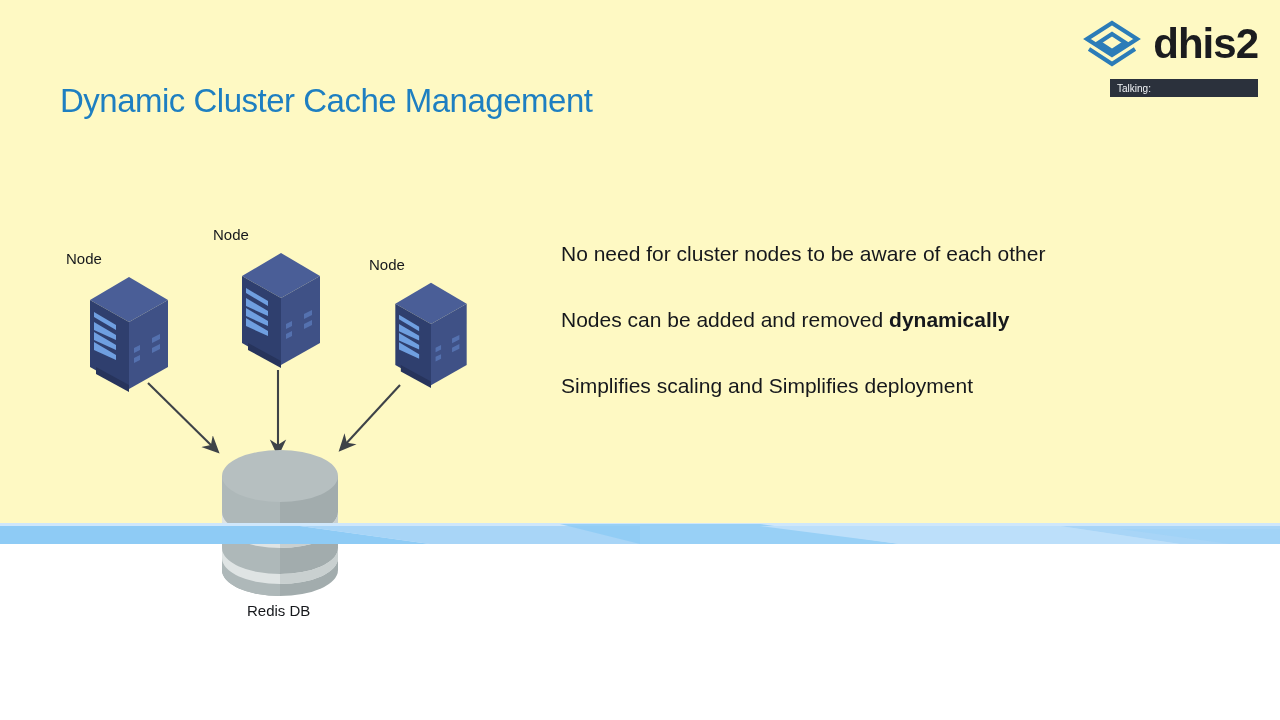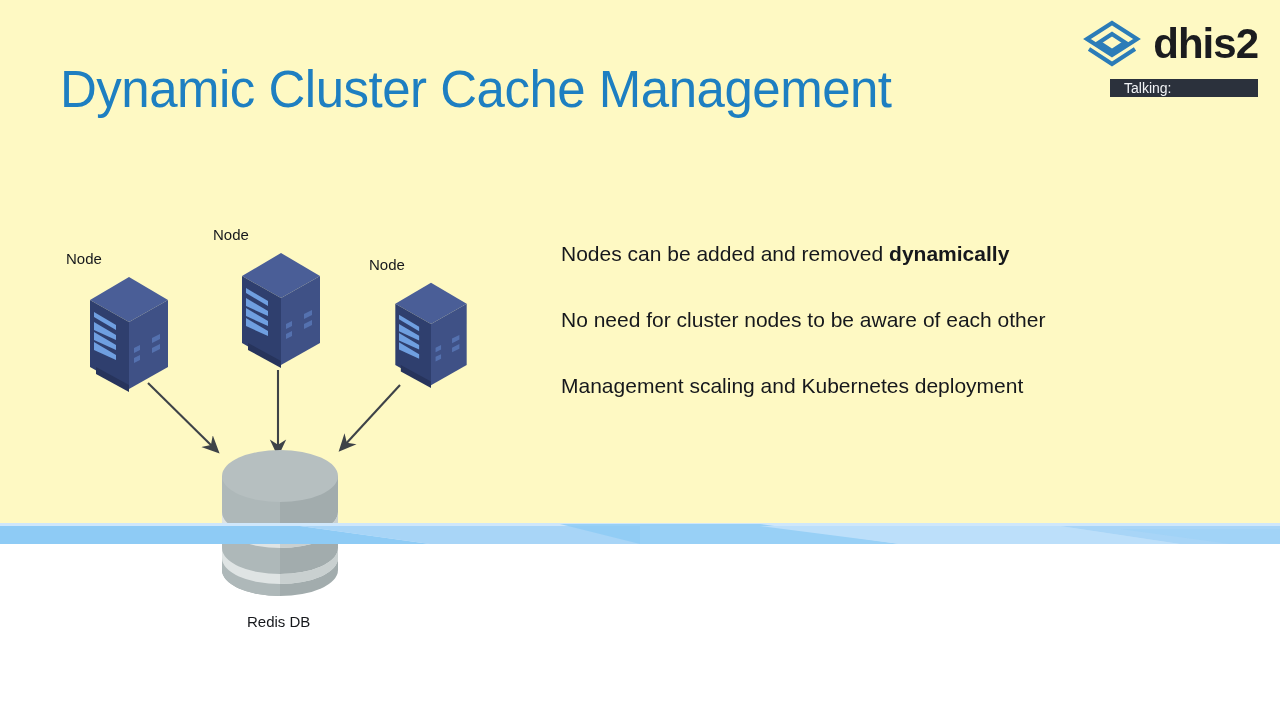--- a/index.html
+++ b/index.html
@@ -25,28 +25,28 @@
     font-size:42px; font-weight:bold; color:#1b1c1f;
     letter-spacing:-1px; line-height:1;
   }
   #talking-badge {
     position:absolute; top:79px; right:0;
     width:148px; height:18px;
     background:#2b313c;
     display:flex; align-items:center;
   }
   #talking-badge span {
-    color:#f2f4f7; font-size:14px; padding-left:14px;
+    color:#f2f4f7; font-size:10px; padding-left:7px;
     font-family:"Liberation Sans", sans-serif;
   }
 
   
   #title {
-    position:absolute; left:60px; top:60px;
-    font-size:51px; font-weight:normal;
+    position:absolute; left:60px; top:82px;
+    font-size:33px; font-weight:normal;
     color:#1e7fc1;
     letter-spacing:-0.5px;
     white-space:nowrap;
   }
 
   
   #diagram { position:absolute; left:0; top:200px; width:540px; height:450px; }
   .node-label {
     position:absolute; font-size:15px; color:#16181c; white-space:nowrap;text-align:center;
   }
@@ -182,27 +182,27 @@
       <g>
         <path d="M4,26 L4,120 A58,26 0 0 0 120,120 L120,26 Z" fill="#a2acad"></path>
         <path d="M4,26 L4,120 A58,26 0 0 0 62,146 L62,52 Z" fill="#aeb8b9"></path>
         <ellipse cx="62" cy="26" rx="58" ry="26" fill="#b6bfc0"></ellipse>
         <path d="M4,62 A58,26 0 0 0 120,62 L120,72 A58,26 0 0 1 4,72 Z" fill="#dfe4e4"></path>
         <path d="M4,98 A58,26 0 0 0 120,98 L120,108 A58,26 0 0 1 4,108 Z" fill="#dfe4e4"></path>
         <path d="M62,88 L62,98 A58,26 0 0 0 120,72 L120,62 A58,26 0 0 1 62,88 Z" fill="#c9d0d0"></path>
         <path d="M62,124 L62,134 A58,26 0 0 0 120,108 L120,98 A58,26 0 0 1 62,124 Z" fill="#c9d0d0"></path>
       </g>
     </svg>
-    <span id="db-label" style="left:247px; top:413px;">Redis DB</span>
+    <span id="db-label" style="left:247px; top:402px;">Redis DB</span>
   </div>
 
   <div id="bullets">
+    <div class="bullet"><span>No need for cluster nodes to be aware of each other</span></div>
     <div class="bullet"><span>Nodes can be added and removed </span><b>dynamically</b></div>
-    <div class="bullet"><span>No need for cluster nodes to be aware of each other</span></div>
-    <div class="bullet"><span>Management scaling and Kubernetes deployment</span></div>
+    <div class="bullet"><span>Simplifies scaling and Simplifies deployment</span></div>
   </div>
 
   <svg id="footer-wave" viewBox="0 0 1280 45" preserveAspectRatio="none">
     <rect x="0" y="24" width="1280" height="21" fill="#cfe7fb"></rect>
     <polygon points="0,27 300,27 430,45 0,45" fill="#8ecbf5"></polygon>
     <polygon points="300,27 640,27 640,45 430,45" fill="#a8d5f7"></polygon>
     <polygon points="560,25 760,25 900,45 640,45" fill="#8ecbf5" opacity="0.85"></polygon>
     <polygon points="760,27 1060,27 1180,45 900,45" fill="#bcdffa"></polygon>
     <polygon points="1060,27 1280,27 1280,45 1180,45" fill="#a8d5f7"></polygon>
     <polygon points="1120,30 1280,30 1280,45 1230,45" fill="#9fd2f6" opacity="0.8"></polygon>

